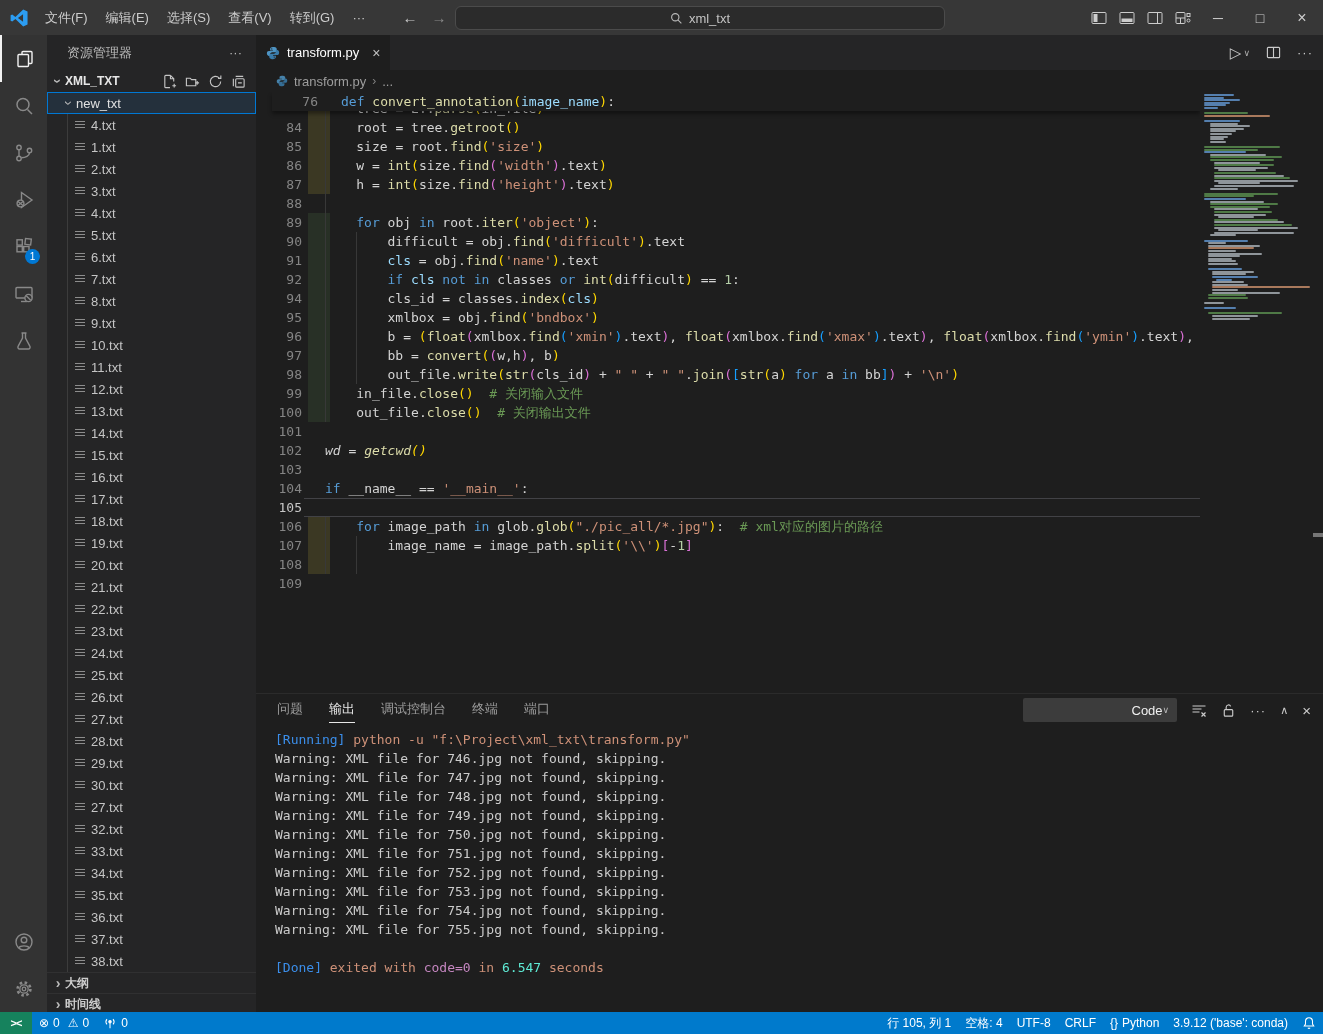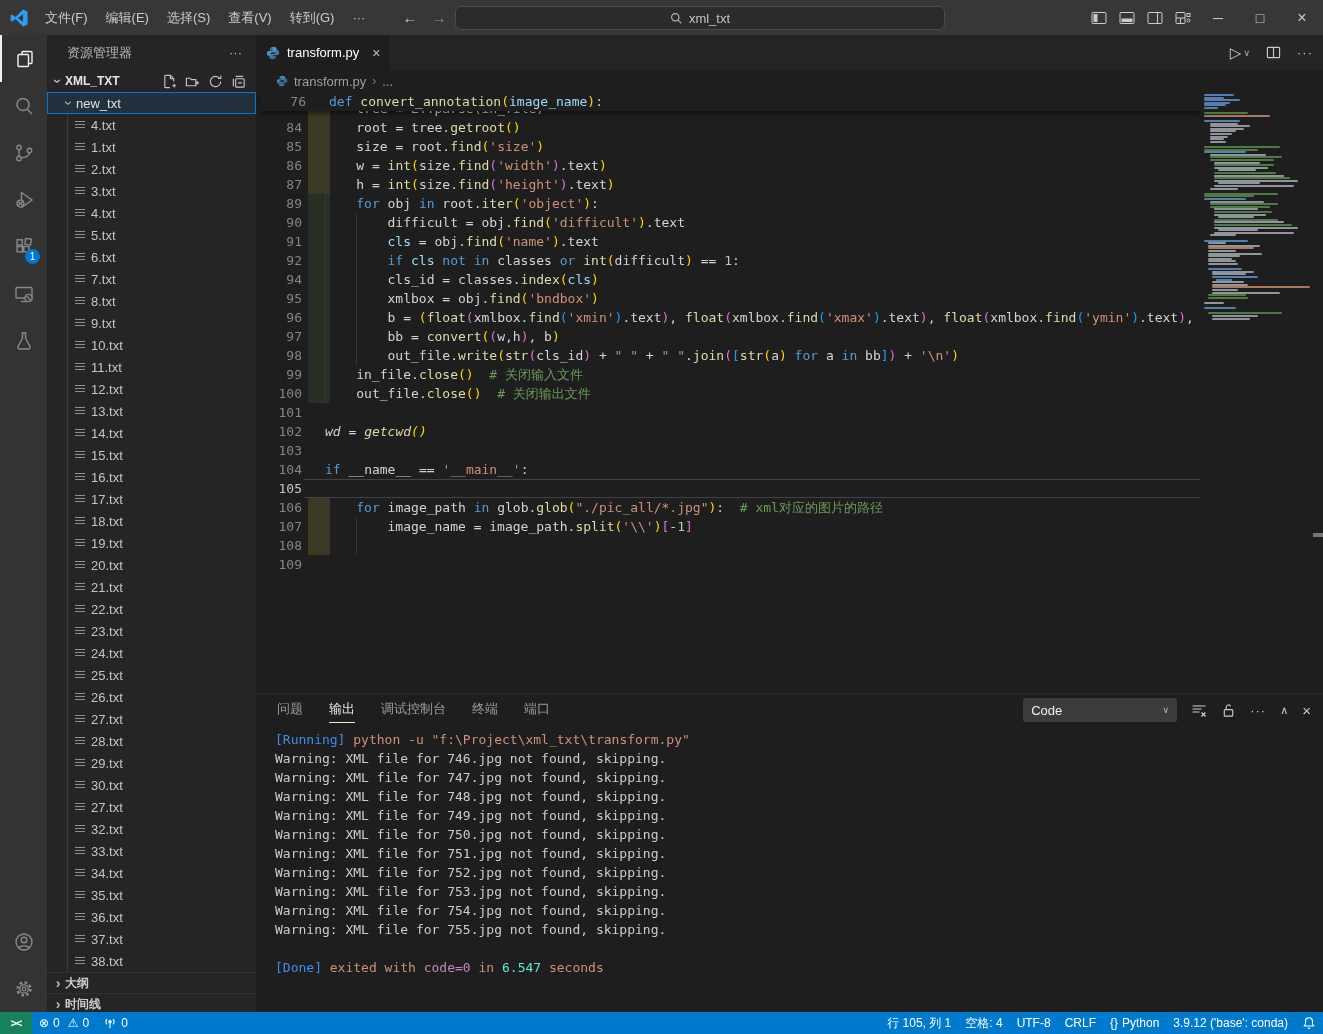--- a/index.html
+++ b/index.html
@@ -51,39 +51,39 @@
   .cliprow{height:7px;overflow:hidden}
   .cliprow .code{transform:translateY(-12px)}
   .ln{position:absolute;left:0;top:0;width:46px;text-align:right;color:#858585}
   .ln-cur{color:#c6c6c6}
   .code{position:absolute;left:69px;top:0;white-space:pre}
   .guide{position:absolute;top:0;bottom:0;width:1px;background:#383838}
   .chg{position:absolute;left:52px;width:22px;top:0;bottom:0}
   .chg-o{background:rgba(99,92,42,.42)}
   .chg-g{background:rgba(66,94,58,.30)}
   .curline{position:absolute;left:48px;right:0;top:0;bottom:0;border-top:1px solid #424246;border-bottom:1px solid #424246}
-  #sticky{position:absolute;left:4px;top:0;right:0;height:19px;background:#1e1e1e;box-shadow:0 3px 4px rgba(0,0,0,.4);z-index:3}
+  #sticky{position:absolute;left:16px;top:0;right:0;height:19px;background:#1e1e1e;box-shadow:0 3px 4px rgba(0,0,0,.4);z-index:3}
   #coderows{position:absolute;left:0;top:19px;right:0}
   .c-kw{color:#569cd6}.c-fn{color:#dcdcaa}.c-var{color:#9cdcfe}.c-str{color:#ce9178}.c-num{color:#b5cea8}
   .c-com{color:#6a9955}.c-txt{color:#d4d4d4}.c-p1{color:#ffd700}.c-p2{color:#da70d6}.c-p3{color:#179fff}
   .c-ws{background:#3e2d35}
 
   #minimap{position:absolute;left:1200px;top:92px;width:113px;height:601px;background:#1e1e1e;overflow:hidden}
   .mrow{position:absolute;height:2px;border-radius:1px}
   .m-b{background:#557fae}.m-w{background:#8f959a}.m-g{background:#4f7a46}.m-o{background:#a9795c}
   #ruler{position:absolute;left:1313px;top:92px;width:10px;height:601px;background:#1e1e1e}
   #ruler-cursor{position:absolute;left:0;right:0;top:441px;height:4px;background:#767676}
 
   
   #panel{position:absolute;left:256px;top:693px;width:1067px;height:319px;background:#1e1e1e;border-top:1px solid #2b2b2b}
   #ptabs{display:flex;gap:26px;align-items:center;height:30px;padding-left:21px}
   .ptab{color:#9d9d9d;text-transform:none;padding:4px 0;cursor:default}
   .ptab-active{color:#e7e7e7;border-bottom:1px solid #e7e7e7}
   #panel-controls{position:absolute;right:12px;top:4px;display:flex;align-items:center;gap:14px;color:#cccccc}
-  #out-select{width:154px;height:24px;background:#3c3c3c;display:flex;align-items:center;justify-content:space-between;padding:0 8px;color:#f0f0f0;border-radius:2px}
+  #out-select{width:154px;height:24px;background:#3c3c3c;display:flex;align-items:center;justify-content:flex-end;padding:0 8px;color:#f0f0f0;border-radius:2px}
   #out{position:absolute;left:19px;top:36px;right:10px;font-family:"DejaVu Sans Mono","Liberation Mono",monospace;font-size:13px;line-height:19px;white-space:pre}
   .o-b{color:#3b8eea}.o-t{color:#ce9178}.o-w{color:#cccccc}.o-p{color:#c586c0}.o-n{color:#5eead4}
 
   
   #statusbar{position:absolute;left:0;top:1012px;width:1323px;height:22px;background:#007acc;display:flex;align-items:center;color:#ffffff;font-size:12px}
   #remote{width:32px;height:22px;background:#16825d;display:flex;align-items:center;justify-content:center;font-weight:bold;letter-spacing:-1px;font-size:11px}
   .sb-item{display:flex;align-items:center;gap:4px;padding:0 7px;height:22px}
   #sb-right{margin-left:auto;display:flex;align-items:center}
 </style>
 </head>
@@ -460,20 +460,21 @@
   <div id="codearea">
     <div id="sticky">
         <div class="row"><span class="ln">76</span><span class="code" style="padding-left: 0px;"><span class="c-kw">def </span><span class="c-fn">convert_annotation</span><span class="c-p1">(</span><span class="c-var">image_name</span><span class="c-p1">)</span><span class="c-txt">:</span></span></div>
       </div>
     <div id="coderows">
         <div class="row cliprow"><div class="chg chg-o"></div><div class="guide" style="left: 69px;"></div><span class="ln"></span><span class="code" style="padding-left: 31.28px;"><span class="c-txt">tree = ET.</span><span class="c-fn">parse</span><span class="c-p1">(</span><span class="c-txt">in_file</span><span class="c-p1">)</span></span></div>
         <div class="row"><div class="chg chg-o"></div><div class="guide" style="left: 69px;"></div><span class="ln">84</span><span class="code" style="padding-left: 31.28px;"><span class="c-txt">root = tree.</span><span class="c-fn">getroot</span><span class="c-p1">()</span></span></div>
         <div class="row"><div class="chg chg-o"></div><div class="guide" style="left: 69px;"></div><span class="ln">85</span><span class="code" style="padding-left: 31.28px;"><span class="c-txt">size = root.</span><span class="c-fn">find</span><span class="c-p1">(</span><span class="c-str">'size'</span><span class="c-p1">)</span></span></div>
         <div class="row"><div class="chg chg-o"></div><div class="guide" style="left: 69px;"></div><span class="ln">86</span><span class="code" style="padding-left: 31.28px;"><span class="c-txt">w = </span><span class="c-fn">int</span><span class="c-p1">(</span><span class="c-txt">size.</span><span class="c-fn">find</span><span class="c-p2">(</span><span class="c-str">'width'</span><span class="c-p2">)</span><span class="c-txt">.text</span><span class="c-p1">)</span></span></div>
         <div class="row"><div class="chg chg-o"></div><div class="guide" style="left: 69px;"></div><span class="ln">87</span><span class="code" style="padding-left: 31.28px;"><span class="c-txt">h = </span><span class="c-fn">int</span><span class="c-p1">(</span><span class="c-txt">size.</span><span class="c-fn">find</span><span class="c-p2">(</span><span class="c-str">'height'</span><span class="c-p2">)</span><span class="c-txt">.text</span><span class="c-p1">)</span></span></div>
+        <div class="row"><div class="guide" style="left: 69px;"></div><span class="ln">88</span><span class="code" style="padding-left: 31.28px;"></span></div>
         <div class="row"><div class="chg chg-g"></div><div class="guide" style="left: 69px;"></div><span class="ln">89</span><span class="code" style="padding-left: 31.28px;"><span class="c-kw">for</span><span class="c-txt"> obj </span><span class="c-kw">in</span><span class="c-txt"> root.</span><span class="c-fn">iter</span><span class="c-p1">(</span><span class="c-str">'object'</span><span class="c-p1">)</span><span class="c-txt">:</span></span></div>
         <div class="row"><div class="chg chg-g"></div><div class="guide" style="left: 69px;"></div><div class="guide" style="left: 100.3px;"></div><span class="ln">90</span><span class="code" style="padding-left: 62.56px;"><span class="c-txt">difficult = obj.</span><span class="c-fn">find</span><span class="c-p1">(</span><span class="c-str">'difficult'</span><span class="c-p1">)</span><span class="c-txt">.text</span></span></div>
         <div class="row"><div class="chg chg-g"></div><div class="guide" style="left: 69px;"></div><div class="guide" style="left: 100.3px;"></div><span class="ln">91</span><span class="code" style="padding-left: 62.56px;"><span class="c-var">cls</span><span class="c-txt"> = obj.</span><span class="c-fn">find</span><span class="c-p1">(</span><span class="c-str">'name'</span><span class="c-p1">)</span><span class="c-txt">.text</span></span></div>
         <div class="row"><div class="chg chg-g"></div><div class="guide" style="left: 69px;"></div><div class="guide" style="left: 100.3px;"></div><span class="ln">92</span><span class="code" style="padding-left: 62.56px;"><span class="c-kw">if</span><span class="c-txt"> </span><span class="c-var">cls</span><span class="c-txt"> </span><span class="c-kw">not</span><span class="c-txt"> </span><span class="c-kw">in</span><span class="c-txt"> classes </span><span class="c-kw">or</span><span class="c-txt"> </span><span class="c-fn">int</span><span class="c-p1">(</span><span class="c-txt">difficult</span><span class="c-p1">)</span><span class="c-txt"> == </span><span class="c-num">1</span><span class="c-txt">:</span></span></div>
         <div class="row"><div class="chg chg-g"></div><div class="guide" style="left: 69px;"></div><div class="guide" style="left: 100.3px;"></div><span class="ln">94</span><span class="code" style="padding-left: 62.56px;"><span class="c-txt">cls_id = classes.</span><span class="c-fn">index</span><span class="c-p1">(</span><span class="c-var">cls</span><span class="c-p1">)</span></span></div>
         <div class="row"><div class="chg chg-g"></div><div class="guide" style="left: 69px;"></div><div class="guide" style="left: 100.3px;"></div><span class="ln">95</span><span class="code" style="padding-left: 62.56px;"><span class="c-txt">xmlbox = obj.</span><span class="c-fn">find</span><span class="c-p1">(</span><span class="c-str">'bndbox'</span><span class="c-p1">)</span></span></div>
         <div class="row"><div class="chg chg-g"></div><div class="guide" style="left: 69px;"></div><div class="guide" style="left: 100.3px;"></div><span class="ln">96</span><span class="code" style="padding-left: 62.56px;"><span class="c-txt">b = </span><span class="c-p1">(</span><span class="c-fn">float</span><span class="c-p2">(</span><span class="c-txt">xmlbox.</span><span class="c-fn">find</span><span class="c-p3">(</span><span class="c-str">'xmin'</span><span class="c-p3">)</span><span class="c-txt">.text</span><span class="c-p2">)</span><span class="c-txt">, </span><span class="c-fn">float</span><span class="c-p2">(</span><span class="c-txt">xmlbox.</span><span class="c-fn">find</span><span class="c-p3">(</span><span class="c-str">'xmax'</span><span class="c-p3">)</span><span class="c-txt">.text</span><span class="c-p2">)</span><span class="c-txt">, </span><span class="c-fn">float</span><span class="c-p2">(</span><span class="c-txt">xmlbox.</span><span class="c-fn">find</span><span class="c-p3">(</span><span class="c-str">'ymin'</span><span class="c-p3">)</span><span class="c-txt">.text</span><span class="c-p2">)</span><span class="c-txt">, </span></span></div>
         <div class="row"><div class="chg chg-g"></div><div class="guide" style="left: 69px;"></div><div class="guide" style="left: 100.3px;"></div><span class="ln">97</span><span class="code" style="padding-left: 62.56px;"><span class="c-txt">bb = </span><span class="c-fn">convert</span><span class="c-p1">(</span><span class="c-p2">(</span><span class="c-txt">w,h</span><span class="c-p2">)</span><span class="c-txt">, b</span><span class="c-p1">)</span></span></div>
         <div class="row"><div class="chg chg-g"></div><div class="guide" style="left: 69px;"></div><div class="guide" style="left: 100.3px;"></div><span class="ln">98</span><span class="code" style="padding-left: 62.56px;"><span class="c-txt">out_file.</span><span class="c-fn">write</span><span class="c-p1">(</span><span class="c-fn">str</span><span class="c-p2">(</span><span class="c-txt">cls_id</span><span class="c-p2">)</span><span class="c-txt"> + </span><span class="c-str">" "</span><span class="c-txt"> + </span><span class="c-str">" "</span><span class="c-txt">.</span><span class="c-fn">join</span><span class="c-p2">(</span><span class="c-p3">[</span><span class="c-fn">str</span><span class="c-p1">(</span><span class="c-txt">a</span><span class="c-p1">)</span><span class="c-txt"> </span><span class="c-kw">for</span><span class="c-txt"> a </span><span class="c-kw">in</span><span class="c-txt"> bb</span><span class="c-p3">]</span><span class="c-p2">)</span><span class="c-txt"> + </span><span class="c-str">'\n'</span><span class="c-p1">)</span></span></div>
         <div class="row"><div class="chg chg-g"></div><div class="guide" style="left: 69px;"></div><span class="ln">99</span><span class="code" style="padding-left: 31.28px;"><span class="c-txt">in_file.</span><span class="c-fn">close</span><span class="c-p1">()</span><span class="c-txt">  </span><span class="c-com"># 关闭输入文件</span></span></div>

